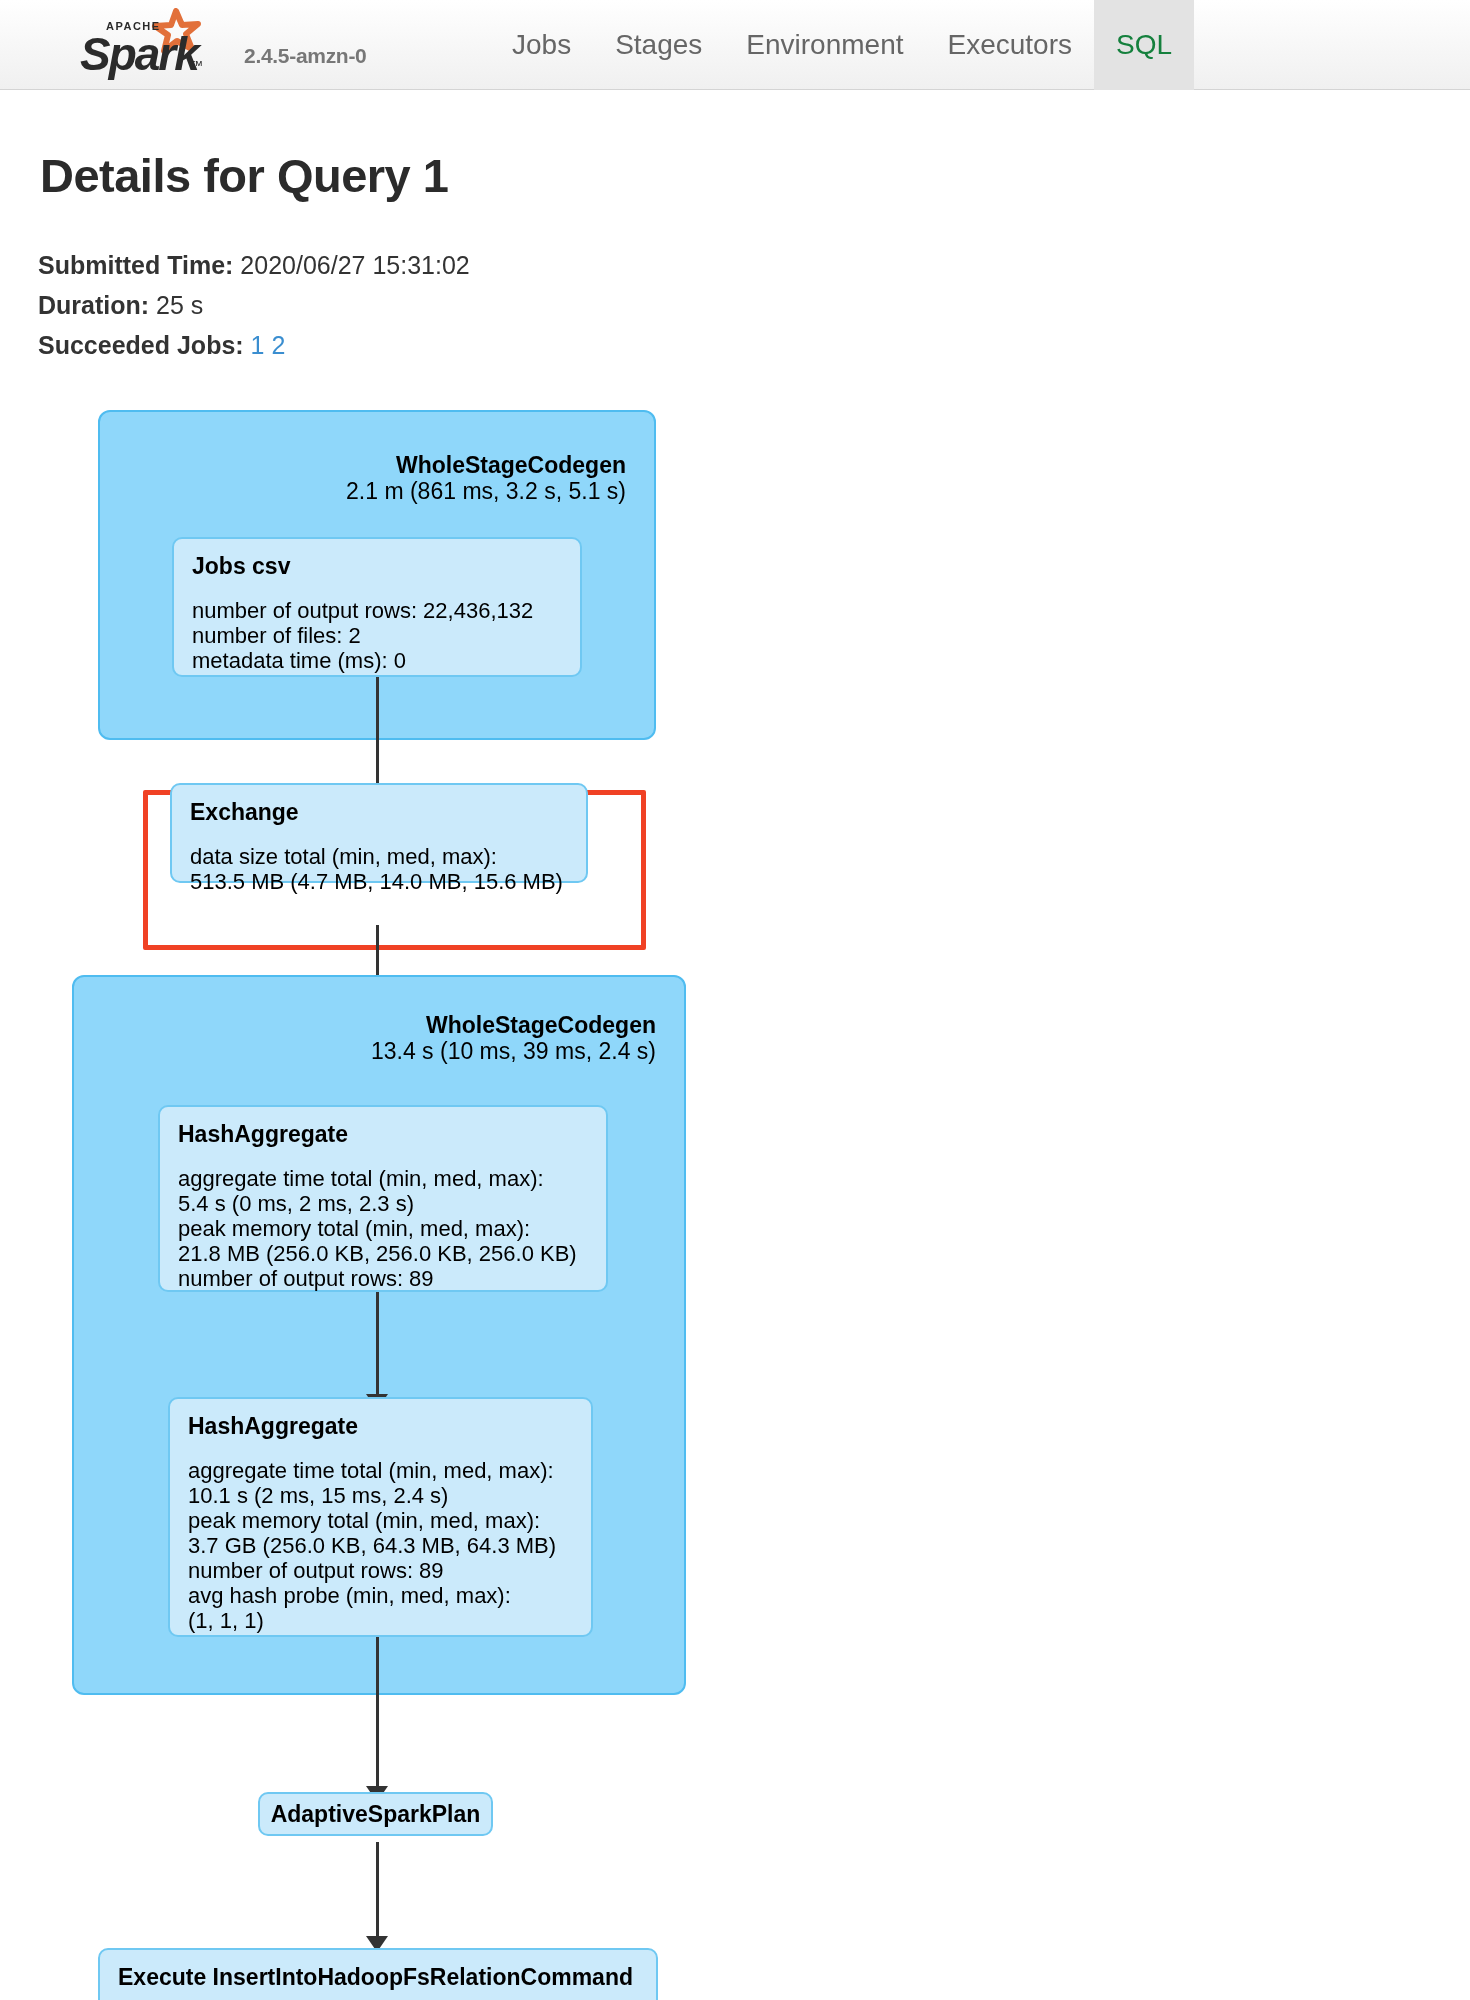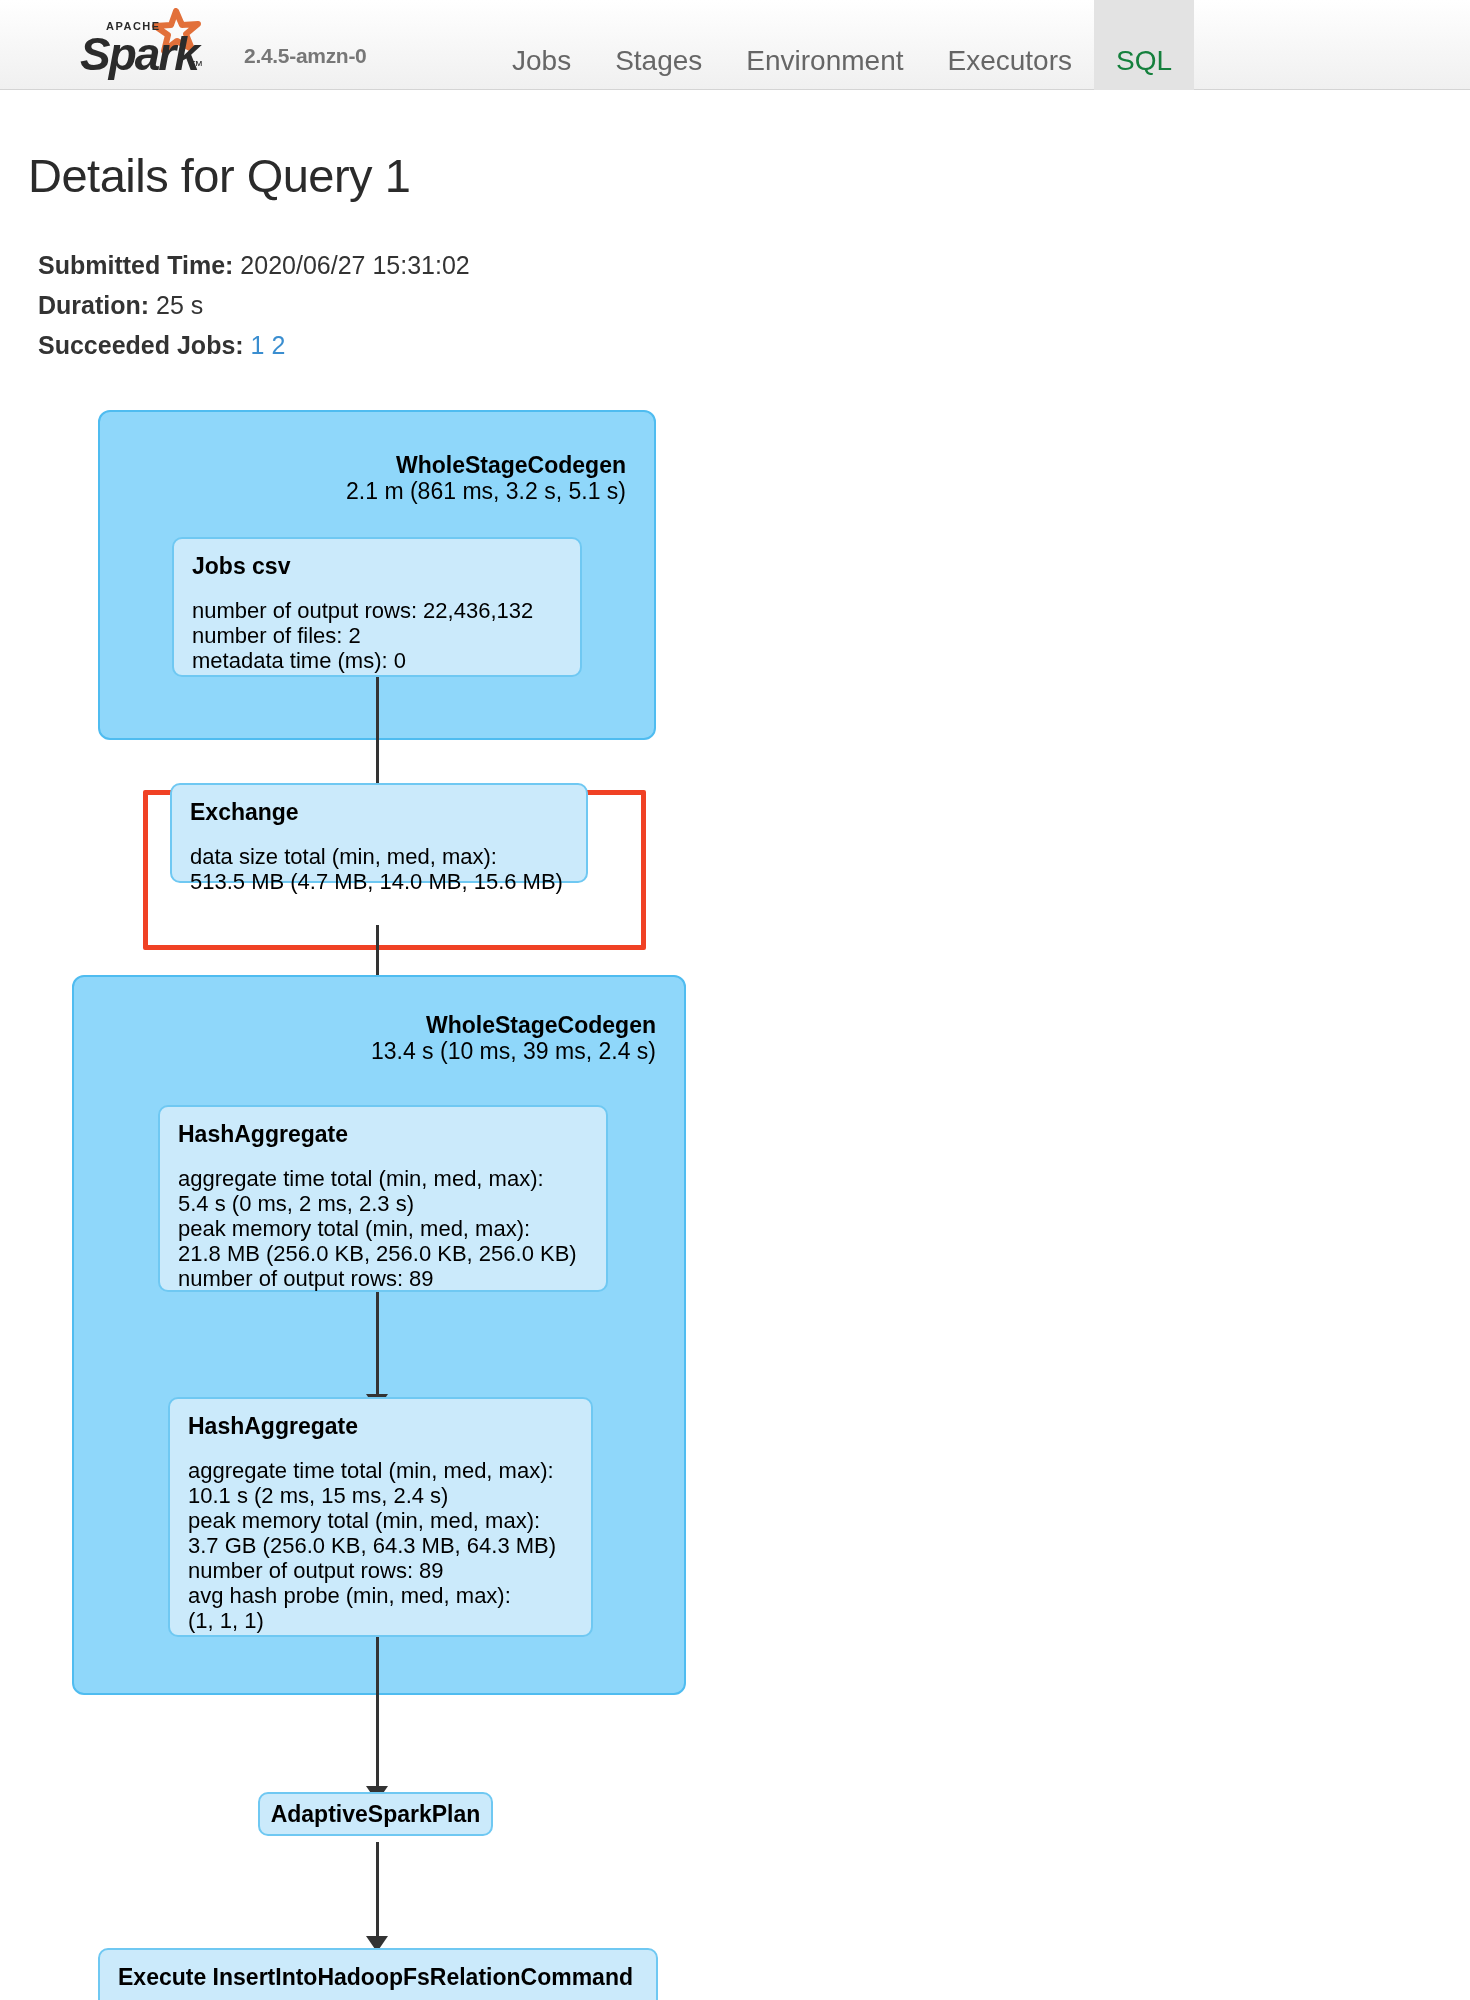--- a/index.html
+++ b/index.html
@@ -47,38 +47,38 @@
   .navlinks {
     position: absolute;
     left: 490px; top: 0;
     height: 90px;
     display: flex;
     align-items: center;
   }
   .navlink {
     font-size: 28px;
     color: #666666;
-    padding: 16px 22px;
+    padding: 0 22px;
     height: 90px;
     line-height: 90px;
     text-decoration: none;
     white-space: nowrap;
     cursor: pointer;
   }
   .navlink.active {
     background: #e3e3e3;
     color: #15803d;
   }
 
   
   .page-title {
     position: absolute;
-    left: 28px; top: 148px;
+    left: 40px; top: 148px;
     font-size: 47px;
-    font-weight: normal;
+    font-weight: bold;
     color: #2b2b2b;
     letter-spacing: -0.5px;
     margin: 0;
   }
   .meta {
     position: absolute;
     left: 38px; top: 245px;
     font-size: 25px;
     line-height: 40px;
     color: #333333;

